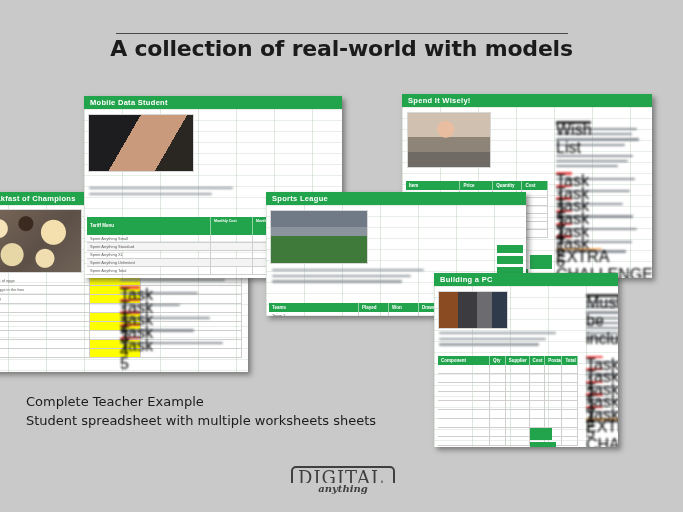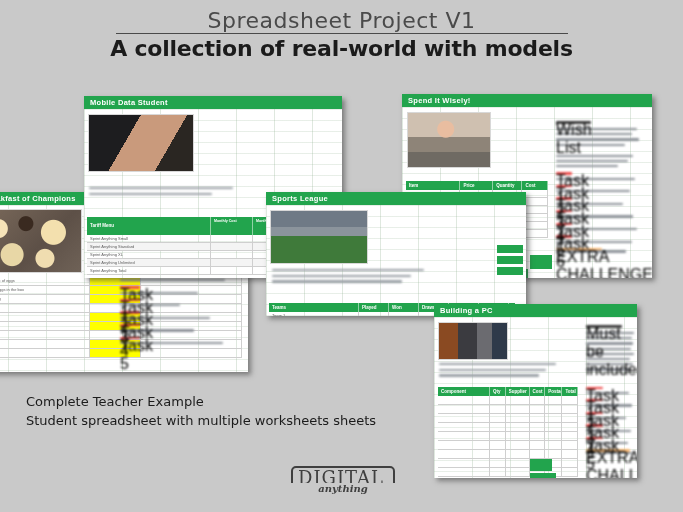--- a/index.html
+++ b/index.html
@@ -106,21 +106,20 @@
     font-size:10px;font-style:italic;font-weight:700;color:#3f3f3f;
     background:#c9c9c9;padding:0 2px;
     font-family:"DejaVu Serif", serif;
   }
 </style>
 </head>
 <body>
 
 <div class="stage">
 
-  <div class="title">Spreadsheet Project V1</div>
   <div class="title-rule"></div>
   <div class="subtitle">A collection of real-world with models</div>
 
   <div class="card" style="left:-30px;top:192px;width:278px;height:180px;">
     <div class="card-head">a Breakfast of Champions</div>
     <div class="sheet">
       <div class="grid"></div>
       <div class="photo" style="left:4px;top:4px;width:106px;height:62px;">
         <div class="ph-inner" style="background:
              radial-gradient(circle at 22% 30%, #f6e3b8 0 9px, transparent 10px),
@@ -406,21 +405,21 @@
           </div>
       </div>
       <div style="position:absolute;right:3px;top:40px;width:26px;">
         <div class="green-box" style="height:8px;margin-bottom:3px;"></div>
         <div class="green-box" style="height:8px;margin-bottom:3px;"></div>
         <div class="green-box" style="height:8px;"></div>
       </div>
     </div>
   </div>
 
-  <div class="card" style="left:434px;top:304px;width:203px;height:174px;">
+  <div class="card" style="left:434px;top:273px;width:184px;height:174px;">
     <div class="card-head">Building a PC</div>
     <div class="sheet">
       <div class="grid"></div>
       <div class="photo" style="left:4px;top:5px;width:68px;height:36px;">
         <div class="ph-inner" style="background:
              linear-gradient(90deg,#8a4a22 0 28%, #3b3b40 28% 56%, #6b6b70 56% 78%, #2f3a4a 78%),
              #4a4a50;"></div>
       </div>
       <div class="blurb" style="left:5px;top:46px;width:122px;">
         <div class="bl s1"></div>

